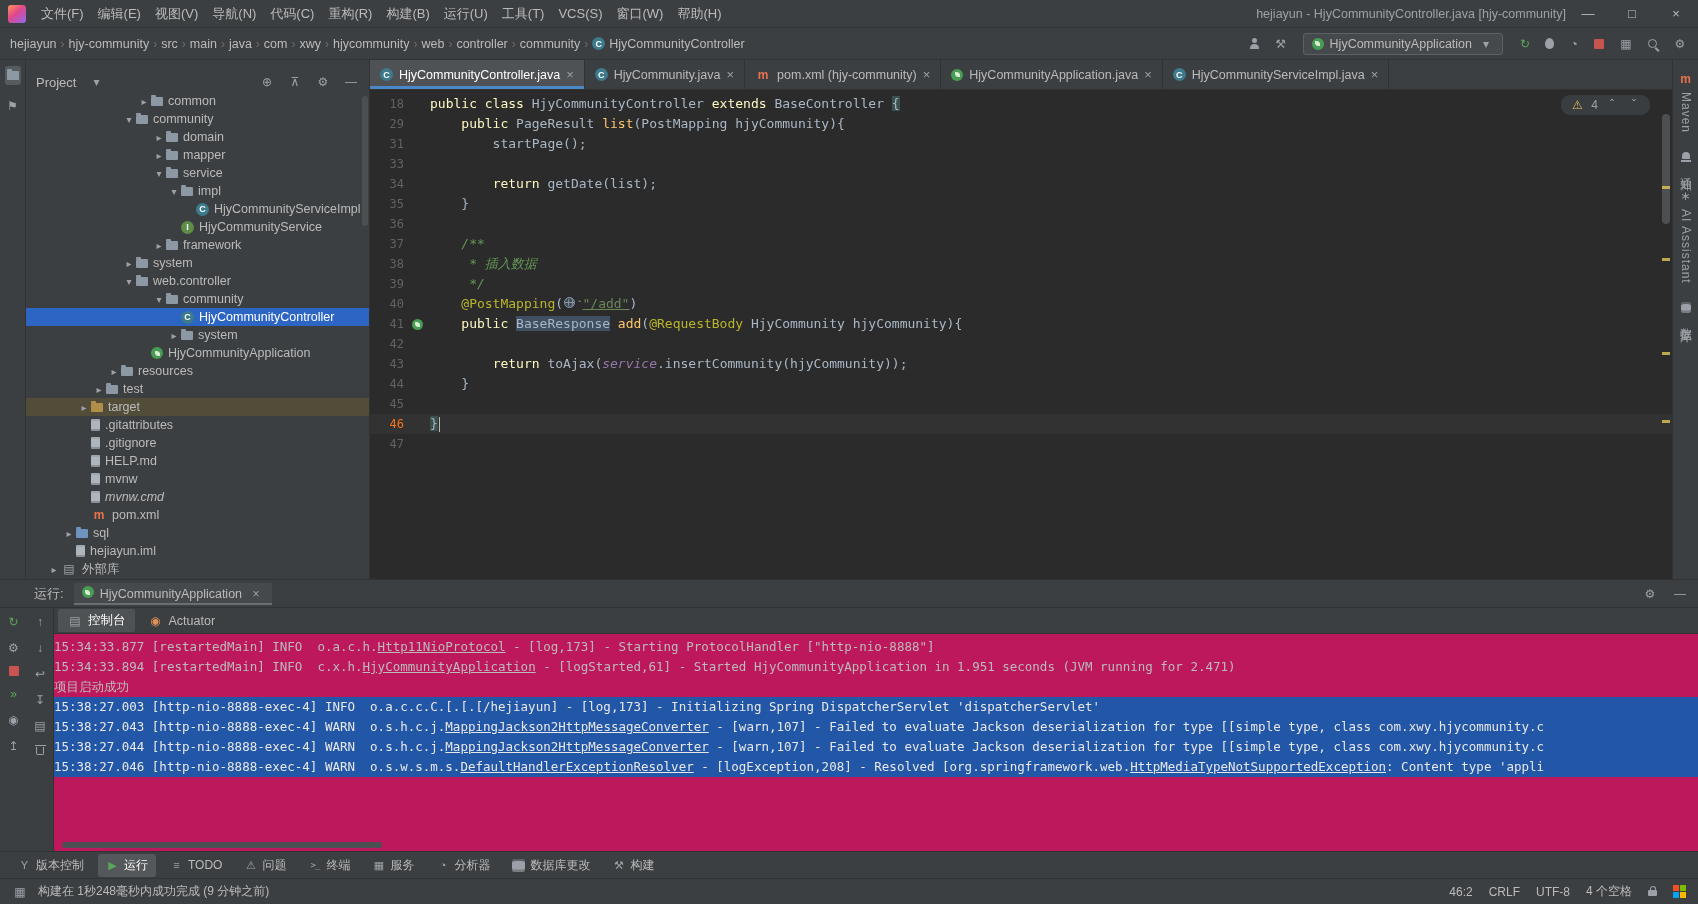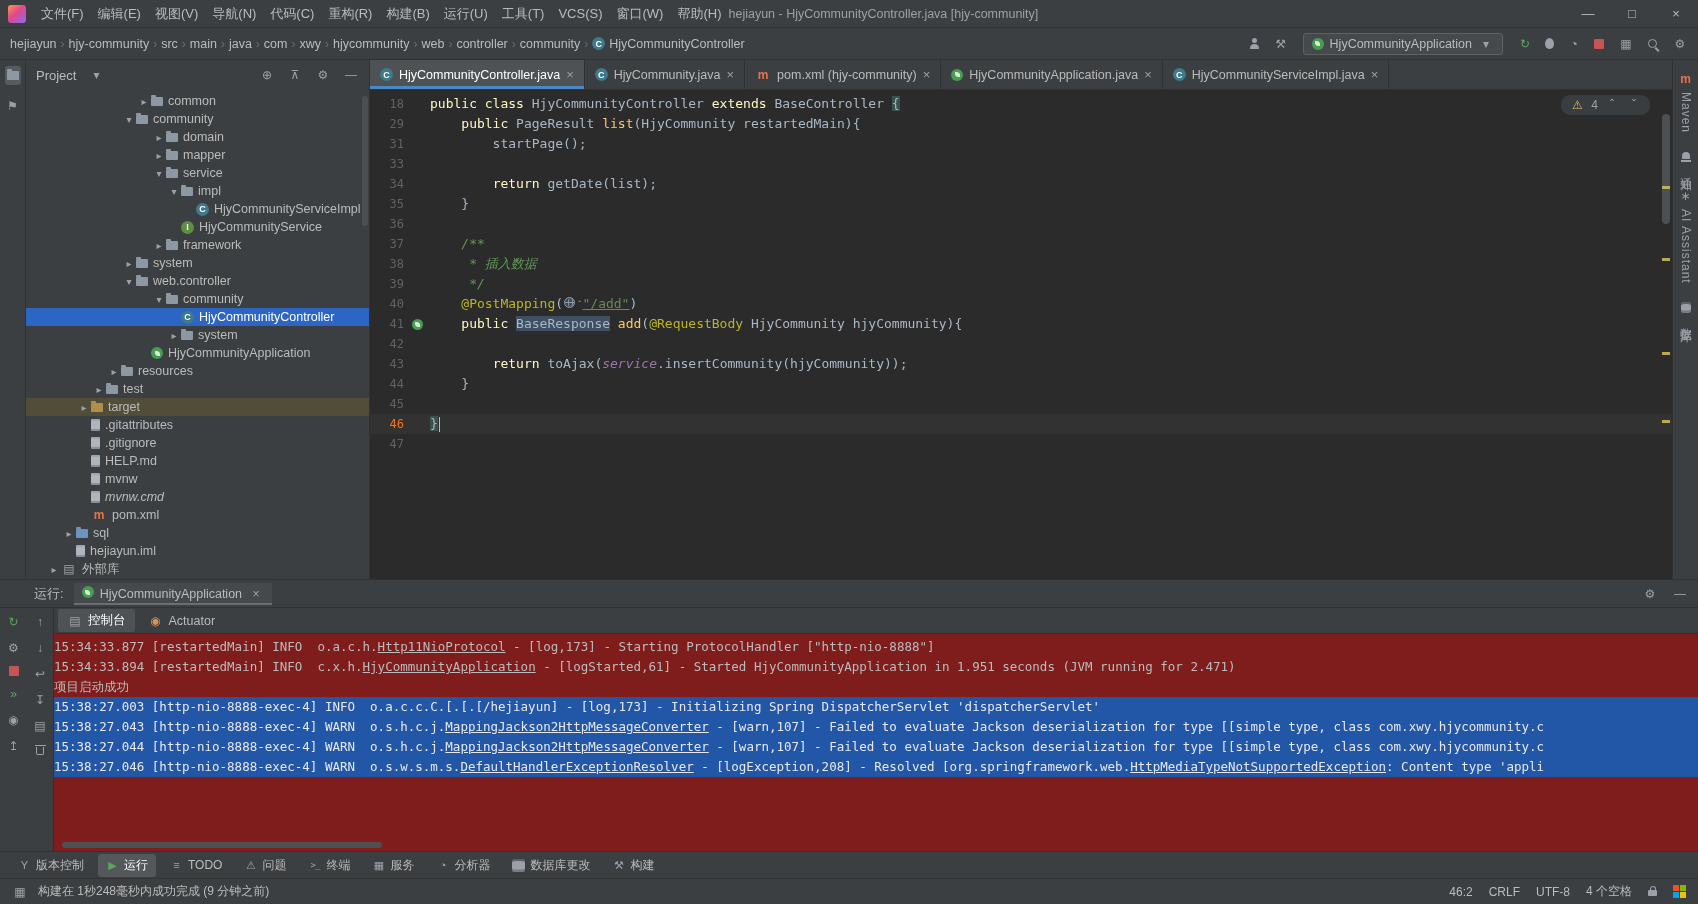--- a/index.html
+++ b/index.html
@@ -40,21 +40,21 @@
   .shp-globe::before{content:"";position:absolute;left:0;top:4px;width:9px;height:1px;background:#8A98A8}
   .shp-globe::after{content:"";position:absolute;left:3px;top:0;width:2.5px;height:9px;border-left:1px solid #8A98A8;border-right:1px solid #8A98A8;border-radius:50%}
   .ic-chev{font-size:9px;color:#9DA0A8;margin-left:1px}
 
   
   .titlebar{height:28px;display:flex;align-items:center;background:#3C3F41;border-bottom:1px solid #323232;padding-left:8px;flex:none}
   .ij-logo{width:18px;height:18px;border-radius:3px;margin-right:8px;flex:none;
     background:linear-gradient(140deg,#FE9757 0%,#E0478C 45%,#8F6AF0 100%)}
   .menubar{display:flex;align-items:center}
   .menu-item{padding:3px 7px;border-radius:3px;white-space:nowrap}
-  .title-text{flex:1;text-align:left;color:#9DA0A8;font-size:12.5px;white-space:nowrap;overflow:hidden}
+  .title-text{flex:1;text-align:right;color:#9DA0A8;font-size:12.5px;white-space:nowrap;overflow:hidden}
   .win-controls{display:flex;height:100%;flex:none}
   .win-btn{width:44px;display:flex;align-items:center;justify-content:center}
   .win-btn .icn{font-size:13px;color:#BBBBBB}
 
   
   .toolbar{height:32px;display:flex;align-items:center;background:#3C3F41;border-bottom:1px solid #323232;padding:0 10px;gap:10px;flex:none}
   .breadcrumbs{display:flex;align-items:center;gap:4px;flex:1;min-width:0;overflow:hidden}
   .crumb{color:#BBBBBB;font-size:12.5px;white-space:nowrap}
   .crumb-sep{color:#6B6E70;font-size:12px}
   .toolbar-right{display:flex;align-items:center;gap:14px;flex:none}
@@ -66,21 +66,21 @@
   .main{flex:1;display:flex;min-height:0}
   .stripe{width:26px;background:#3C3F41;display:flex;flex-direction:column;align-items:center;padding-top:6px;gap:8px;flex:none}
   .stripe.left{border-right:1px solid #323232}
   .stripe.right{border-left:1px solid #323232}
   .stripe-item{display:flex;flex-direction:column;align-items:center;gap:5px;padding:5px 2px;border-radius:3px}
   .stripe-item.active{background:#565B5D}
   .vlabel{writing-mode:vertical-rl;font-size:12px;letter-spacing:1px;color:#9DA0A8;white-space:nowrap}
 
   
   .project{width:344px;background:#3C3F41;border-right:1px solid #323232;display:flex;flex-direction:column;min-width:0;flex:none}
-  .project-header{height:30px;display:flex;align-items:center;gap:12px;padding:0 10px;flex:none}
+  .project-header{height:30px;display:flex;align-items:flex-end;gap:12px;padding:0 10px;flex:none}
   .project-header .ph-icons{margin-left:auto;display:flex;gap:12px}
   .tree{flex:1;overflow:hidden;position:relative;padding-top:2px}
   .tree-row{height:18px;display:flex;align-items:center;white-space:nowrap;font-size:12.5px;color:#BBBBBB}
   .tree-row.sel{background:#2D65C4;color:#FFFFFF}
   .tree-row.warm{background:#524D39}
   .tree-arrow{width:14px;text-align:center;color:#9DA0A8;font-size:10px;flex:none}
   .tree-label{margin-left:5px}
   .tree-scroll{position:absolute;right:1px;top:6px;width:6px;height:130px;background:#5A5D5F;border-radius:3px;opacity:.55}
 
   
@@ -103,21 +103,21 @@
   .tk-bh{background:#3B514D;color:#A9B7C6}
   .tk-hl{background:#3E5062;color:#A9B7C6}
   .caret{display:inline-block;width:1.5px;height:15px;background:#BBBBBB;vertical-align:middle;margin-left:1px}
   .inspections{position:absolute;top:5px;right:22px;display:flex;align-items:center;gap:6px;color:#9DA0A8;
     font:12px "Liberation Sans",sans-serif;background:rgba(60,63,65,.92);padding:2px 8px;border-radius:9px}
   .edit-scrollbar{position:absolute;right:0;top:0;bottom:0;width:12px}
   .edit-thumb{position:absolute;right:2px;top:24px;width:8px;height:110px;background:#4D5052;border-radius:4px}
   .scroll-mark{position:absolute;right:2px;width:8px;height:3px;background:#D6BF55;opacity:.85}
 
   
-  .run-panel{height:272px;background:#7f1d1d;border-top:1px solid #323232;display:flex;flex-direction:column;flex:none}
+  .run-panel{height:272px;background:#be185d;border-top:1px solid #323232;display:flex;flex-direction:column;flex:none}
   .run-header{height:28px;background:#3C3F41;display:flex;align-items:center;padding:0 10px 0 34px;gap:10px;border-bottom:1px solid #323232;flex:none}
   .run-tab{display:flex;align-items:center;gap:6px;background:#45494B;padding:3px 8px;font-size:12.5px;box-shadow:inset 0 -2px 0 #6B6E70}
   .run-header-right{margin-left:auto;display:flex;gap:14px}
   .run-body{flex:1;display:flex;min-height:0}
   .run-tools{width:27px;background:#3C3F41;display:flex;flex-direction:column;align-items:center;padding-top:6px;gap:10px;flex:none}
   .run-tools.b{border-right:1px solid #323232}
   .run-content{flex:1;display:flex;flex-direction:column;min-width:0}
   .console-tabs{height:26px;display:flex;align-items:center;gap:4px;background:#3C3F41;padding-left:4px;border-bottom:1px solid #323232;flex:none}
   .console-tab{display:flex;align-items:center;gap:5px;padding:3px 9px;font-size:12.5px;color:#BBBBBB;border-radius:2px}
   .console-tab.active{background:#4E5254;color:#FFFFFF}
@@ -420,21 +420,21 @@
             <span id="insp-down"><span class="icn">ˇ</span></span>
         </div>
         <div class="edit-scrollbar">
           <div class="edit-thumb"></div>
           <div class="scroll-mark" style="top:96px"></div>
           <div class="scroll-mark" style="top:168px"></div>
           <div class="scroll-mark" style="top:262px"></div>
           <div class="scroll-mark" style="top:330px"></div>
         </div>
       <div class="code-line"><span class="gutter"><span class="ln">18</span><span class="gslot"></span></span><span class="code-text"><span class="tk-k">public</span><span class="tk-t"> </span><span class="tk-k">class</span><span class="tk-t"> HjyCommunityController </span><span class="tk-k">extends</span><span class="tk-t"> BaseController </span><span class="tk-bh">{</span></span></div>
-          <div class="code-line"><span class="gutter"><span class="ln">29</span><span class="gslot"></span></span><span class="code-text"><span class="tk-t">    </span><span class="tk-k">public</span><span class="tk-t"> PageResult </span><span class="tk-m">list</span><span class="tk-t">(HjyCommunity restartedMain){</span></span></div>
+          <div class="code-line"><span class="gutter"><span class="ln">29</span><span class="gslot"></span></span><span class="code-text"><span class="tk-t">    </span><span class="tk-k">public</span><span class="tk-t"> PageResult </span><span class="tk-m">list</span><span class="tk-t">(PostMapping hjyCommunity){</span></span></div>
           <div class="code-line"><span class="gutter"><span class="ln">31</span><span class="gslot"></span></span><span class="code-text"><span class="tk-t">        startPage();</span></span></div>
           <div class="code-line"><span class="gutter"><span class="ln">33</span><span class="gslot"></span></span><span class="code-text"></span></div>
           <div class="code-line"><span class="gutter"><span class="ln">34</span><span class="gslot"></span></span><span class="code-text"><span class="tk-t">        </span><span class="tk-k">return</span><span class="tk-t"> getDate(list);</span></span></div>
           <div class="code-line"><span class="gutter"><span class="ln">35</span><span class="gslot"></span></span><span class="code-text"><span class="tk-t">    }</span></span></div>
           <div class="code-line"><span class="gutter"><span class="ln">36</span><span class="gslot"></span></span><span class="code-text"></span></div>
           <div class="code-line"><span class="gutter"><span class="ln">37</span><span class="gslot"></span></span><span class="code-text"><span class="tk-c">    /**</span></span></div>
           <div class="code-line"><span class="gutter"><span class="ln">38</span><span class="gslot"></span></span><span class="code-text"><span class="tk-c">     * 插入数据</span></span></div>
           <div class="code-line"><span class="gutter"><span class="ln">39</span><span class="gslot"></span></span><span class="code-text"><span class="tk-c">     */</span></span></div>
           <div class="code-line"><span class="gutter"><span class="ln">40</span><span class="gslot"></span></span><span class="code-text"><span class="tk-t">    </span><span class="tk-a">@PostMapping</span><span class="tk-t">(</span><span class="icn shp-globe"></span><span class="ic-chev">ˇ</span><span class="tk-su">"/add"</span><span class="tk-t">)</span></span></div>
           <div class="code-line"><span class="gutter"><span class="ln">41</span><span class="gslot"><span class="icn shp-leaf"></span></span></span><span class="code-text"><span class="tk-t">    </span><span class="tk-k">public</span><span class="tk-t"> </span><span class="tk-hl">BaseResponse</span><span class="tk-t"> </span><span class="tk-m">add</span><span class="tk-t">(</span><span class="tk-a">@RequestBody</span><span class="tk-t"> HjyCommunity hjyCommunity){</span></span></div>

